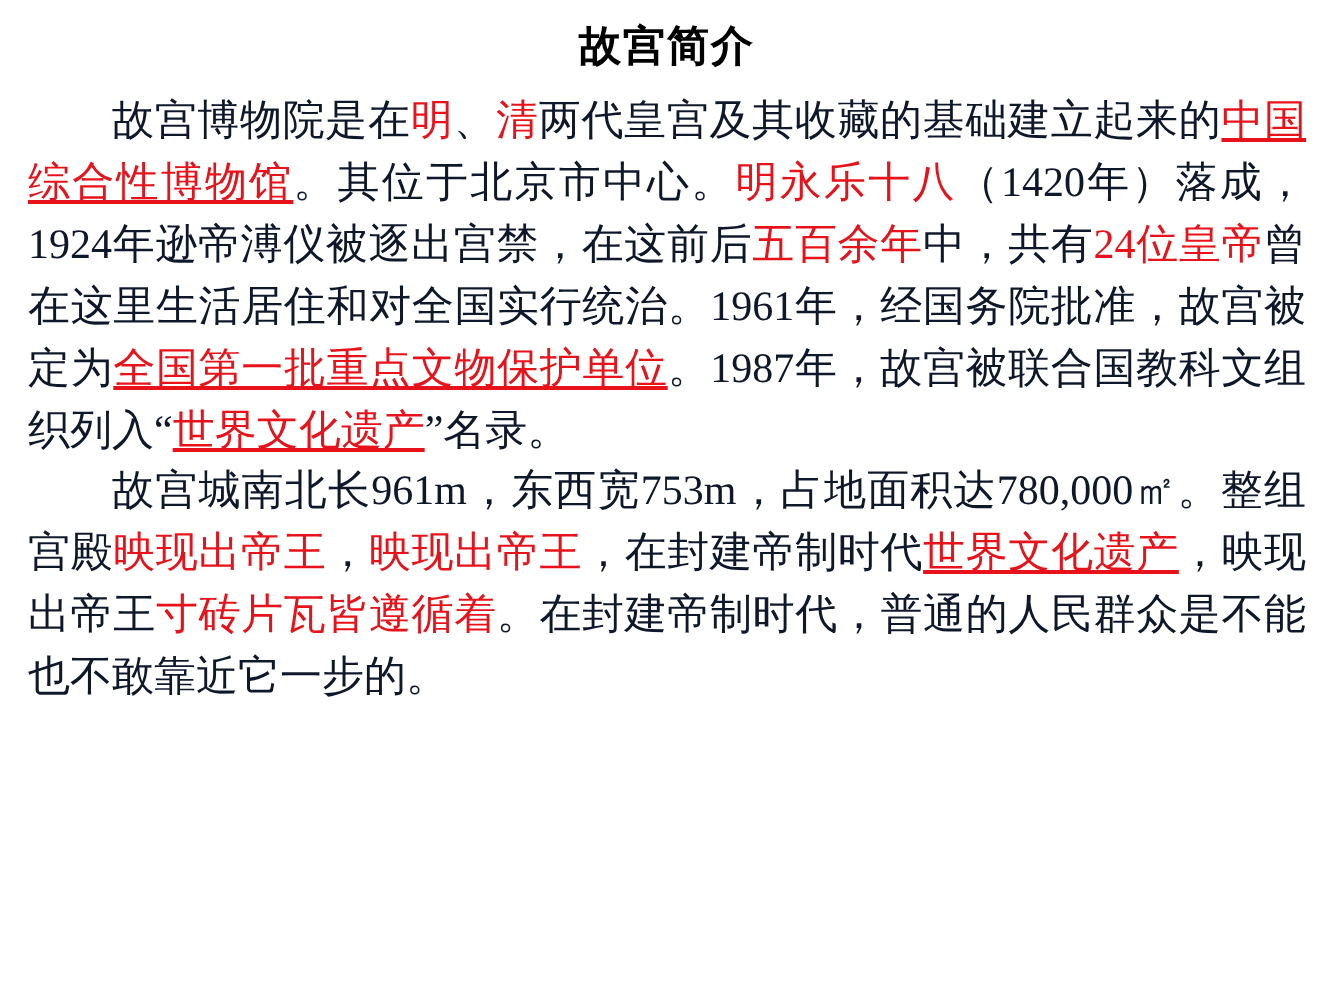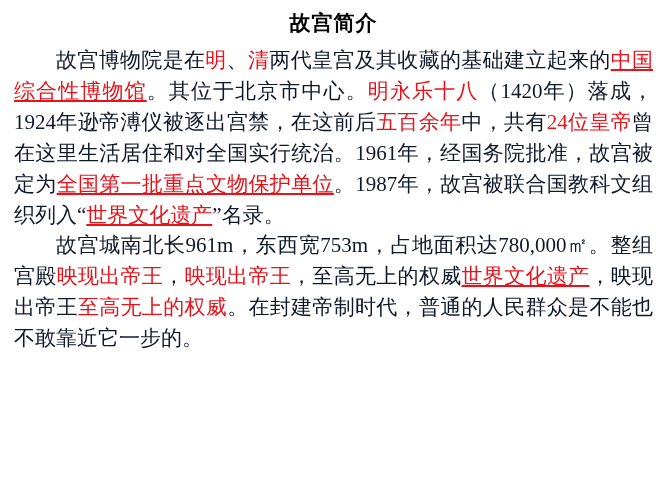--- a/index.html
+++ b/index.html
@@ -54,16 +54,16 @@
 </style>
 </head>
 <body>
 
 <div class="page">
 
   <div class="doc-title">故宫简介</div>
 
   <div class="body-text">
     <p class="para" id="para-1"><span class="plain">故宫博物院是在</span><span class="hl">明</span><span class="plain">、</span><span class="hl">清</span><span class="plain">两代皇宫及其收藏的基础建立起来的</span><span class="hl-u">中国综合性博物馆</span><span class="plain">。其位于北京市中心。</span><span class="hl">明永乐十八</span><span class="plain">（1420年）落成，1924年逊帝溥仪被逐出宫禁，在这前后</span><span class="hl">五百余年</span><span class="plain">中，共有</span><span class="hl">24位皇帝</span><span class="plain">曾在这里生活居住和对全国实行统治。1961年，经国务院批准，故宫被定为</span><span class="hl-u">全国第一批重点文物保护单位</span><span class="plain">。1987年，故宫被联合国教科文组织列入</span><span class="plain">“</span><span class="hl-u">世界文化遗产</span><span class="plain">”</span><span class="plain">名录。</span></p>
-    <p class="para" id="para-2"><span class="plain">故宫城南北长961m，东西宽753m，占地面积达780,000㎡。整组宫殿</span><span class="hl">映现出帝王</span><span class="plain">，</span><span class="hl">映现出帝王</span><span class="plain">，至高无上的权威</span><span class="hl-u">世界文化遗产</span><span class="plain">，映现出帝王</span><span class="hl">至高无上的权威</span><span class="plain">。在封建帝制时代，普通的人民群众是不能也不敢靠近它一步的。</span></p>
+    <p class="para" id="para-2"><span class="plain">故宫城南北长961m，东西宽753m，占地面积达780,000㎡。整组宫殿</span><span class="hl">映现出帝王</span><span class="plain">，</span><span class="hl">映现出帝王</span><span class="plain">，在封建帝制时代</span><span class="hl-u">世界文化遗产</span><span class="plain">，映现出帝王</span><span class="hl">寸砖片瓦皆遵循着</span><span class="plain">。在封建帝制时代，普通的人民群众是不能也不敢靠近它一步的。</span></p>
   </div>
 
 </div>
 
 </body></html>

